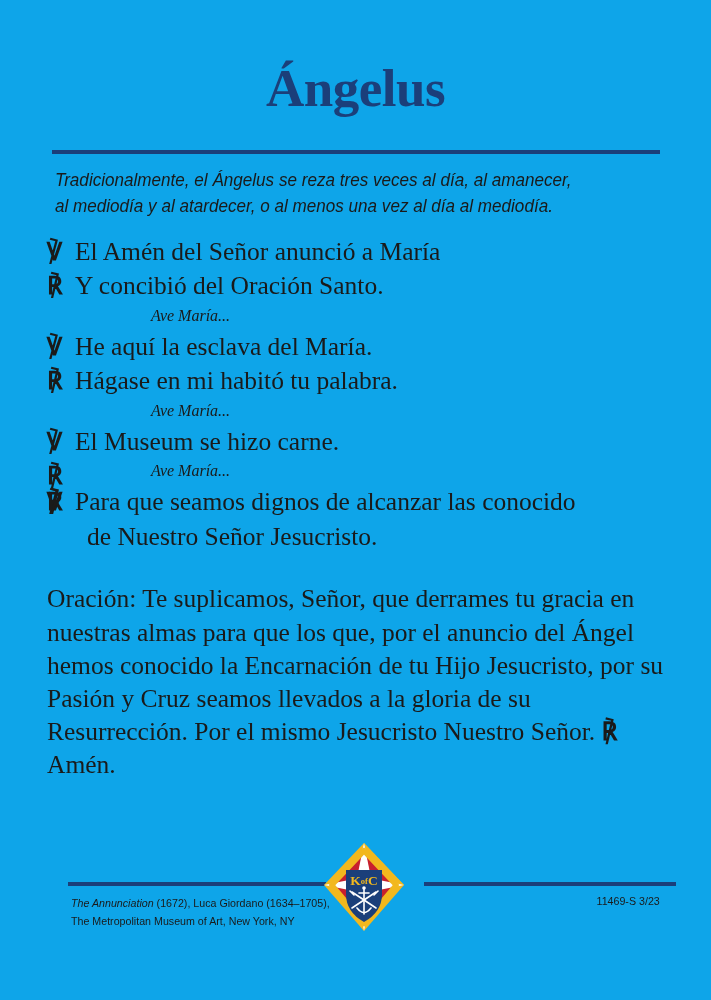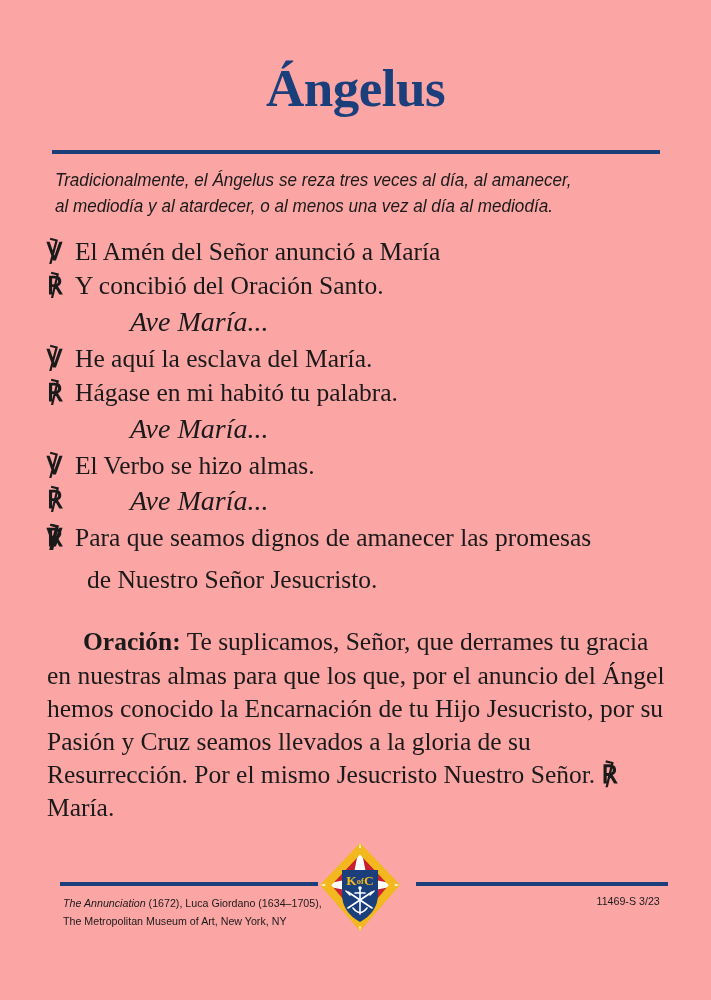--- a/index.html
+++ b/index.html
@@ -12,21 +12,21 @@
     height: 1000px;
     position: relative;
     overflow: hidden;
     font-family: "Liberation Serif", serif;
     color: #1a1a1a;
   }
 
   .card {
     position: absolute;
     inset: 0;
-    background: #fca5a5;
+    background: #0ea5e9;
   }
 
   
   .title {
     text-align: center;
     color: #1b3f7a;
     font-family: "Liberation Serif", serif;
     font-weight: bold;
     font-size: 53px;
     line-height: 1;
@@ -70,51 +70,50 @@
     position: absolute;
     left: 0;
     top: 0;
     font-weight: bold;
     font-size: 25px;
     font-family: "Liberation Serif", serif;
   }
   .verse .cont {
     display: block;
     padding-left: 12px;
-    margin-top: 16px;
+    margin-top: 9px;
   }
 
   .ave {
     font-style: italic;
-    font-size: 28px;
-    margin: 0 0 10px 83px;
+    font-size: 16px;
+    margin: 0 0 10px 104px;
     line-height: 1.0;
     font-family: "Liberation Serif", serif;
   }
 
   
   .oracion {
     margin: 33px 40px 0 47px;
     font-size: 25.5px;
     line-height: 1.30;
     font-family: "Liberation Serif", serif;
     text-align: left;
   }
   .oracion b {
-    font-weight: bold;
-    margin-left: 36px;
+    font-weight: normal;
   }
   .resp-inline {
     font-weight: bold;
   }
 
   
   .footer {
     position: absolute;
-    left: 8px;
+    left: 16px;
     right: 0;
     bottom: 44px;
     height: 110px;
     padding-left: 37px;
   }
   .rule-left, .rule-right {
     position: absolute;
     height: 4px;
     background: #1b3f7a;
     top: 36px;
@@ -190,43 +189,43 @@
 
     <div class="verse">
       <span class="mark">℟</span>
       <span>Hágase en mi habitó tu palabra.</span>
     </div>
 
     <div class="ave">Ave María...</div>
 
     <div class="verse">
       <span class="mark">℣</span>
-      <span>El Verbo se hizo almas.</span>
+      <span>El Museum se hizo carne.</span>
     </div>
 
     <div class="verse">
       <span class="mark">℟</span>
     </div>
 
     <div class="ave">Ave María...</div>
 
     <div class="verse">
       <span class="mark">℣</span>
     </div>
 
     <div class="verse">
       <span class="mark">℟</span>
-      <span>Para que seamos dignos de amanecer las promesas</span>
+      <span>Para que seamos dignos de alcanzar las conocido</span>
       <span class="cont">de Nuestro Señor Jesucristo.</span>
     </div>
 
   </div>
 
   <div class="oracion">
-    <b>Oración:</b><span> Te suplicamos, Señor, que derrames tu gracia en nuestras almas para que los que, por el anuncio del Ángel hemos conocido la Encarnación de tu Hijo Jesucristo, por su Pasión y Cruz seamos llevados a la gloria de su Resurrección. Por el mismo Jesucristo Nuestro Señor. </span><span class="resp-inline">℟</span><span> María.</span>
+    <b>Oración:</b><span> Te suplicamos, Señor, que derrames tu gracia en nuestras almas para que los que, por el anuncio del Ángel hemos conocido la Encarnación de tu Hijo Jesucristo, por su Pasión y Cruz seamos llevados a la gloria de su Resurrección. Por el mismo Jesucristo Nuestro Señor. </span><span class="resp-inline">℟</span><span> Amén.</span>
   </div>
 
   <div class="footer">
 
     <div class="rule-left"></div>
     <div class="rule-right"></div>
 
     <div class="emblem">
       <svg viewBox="0 0 86 94" width="86" height="94" aria-hidden="true">
 

